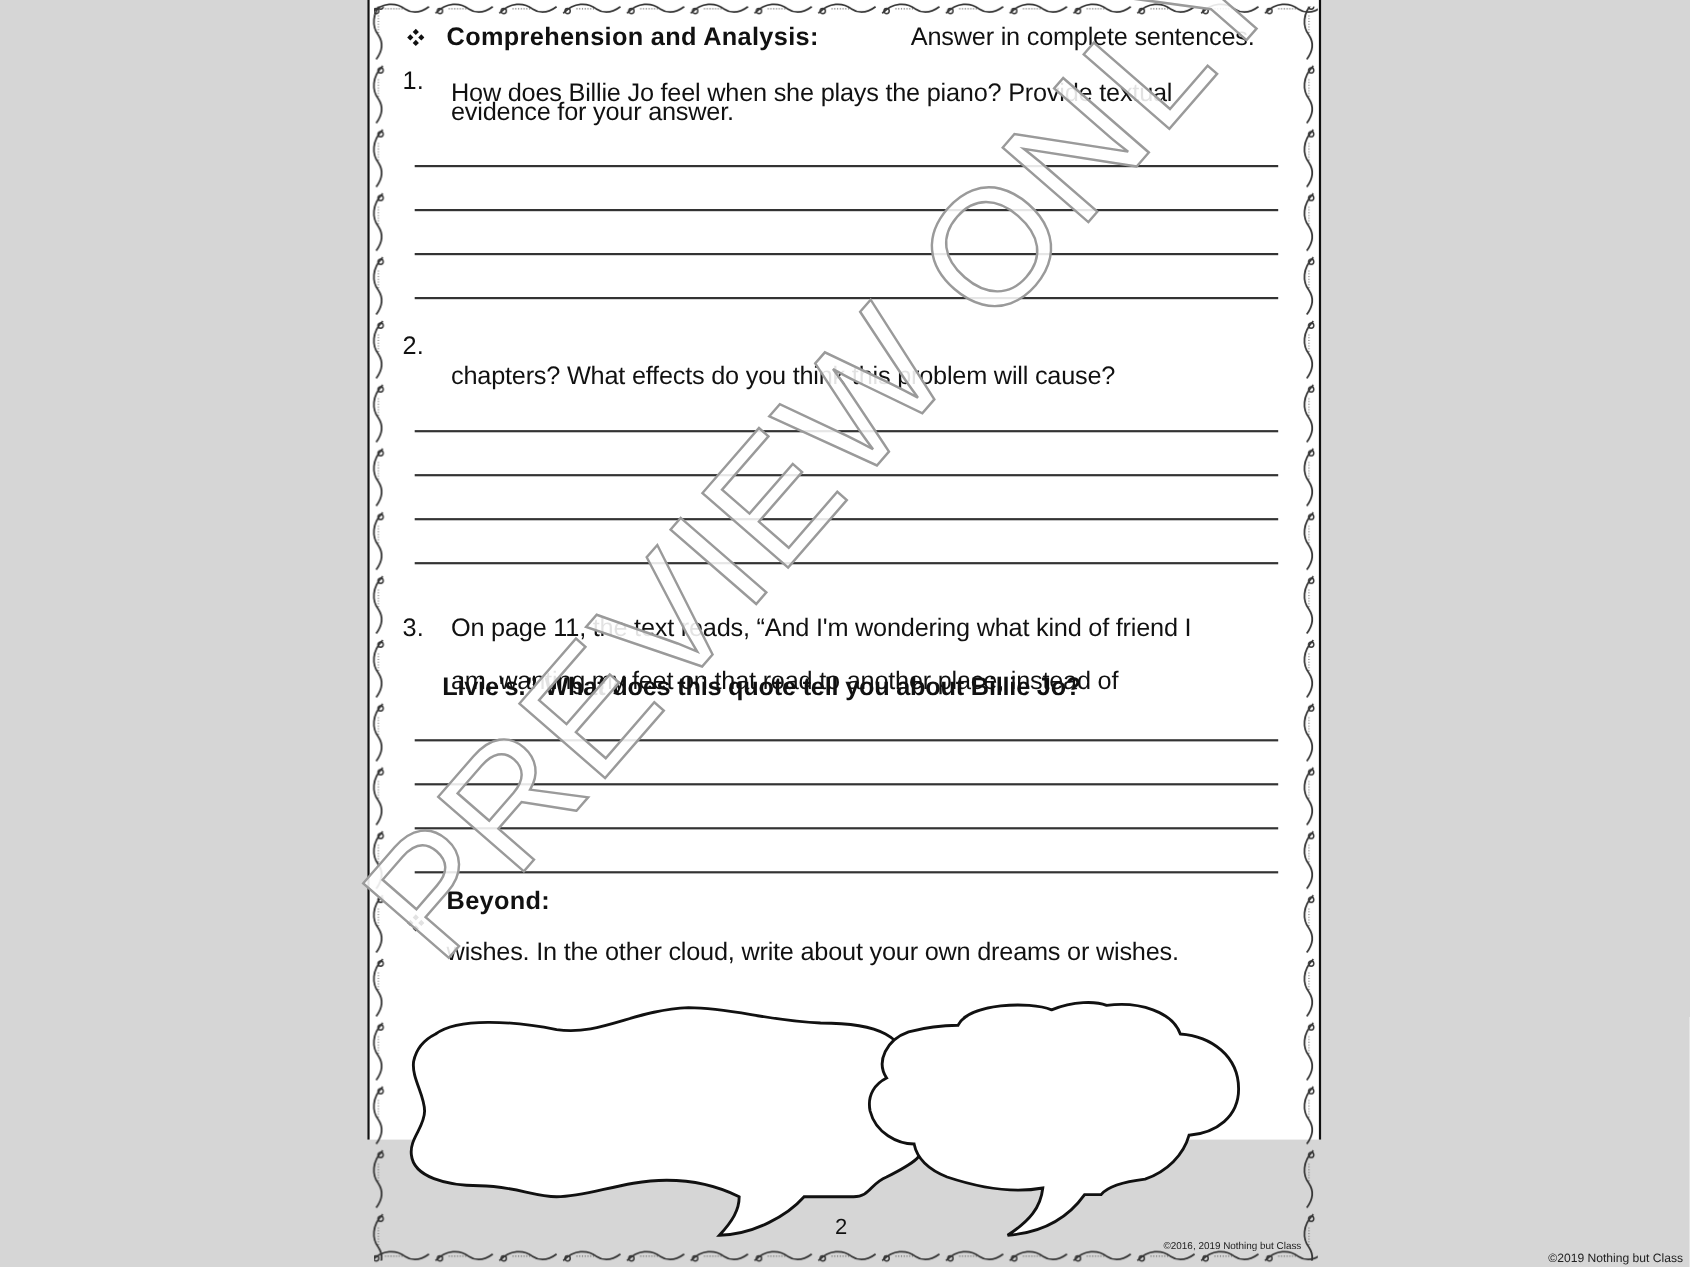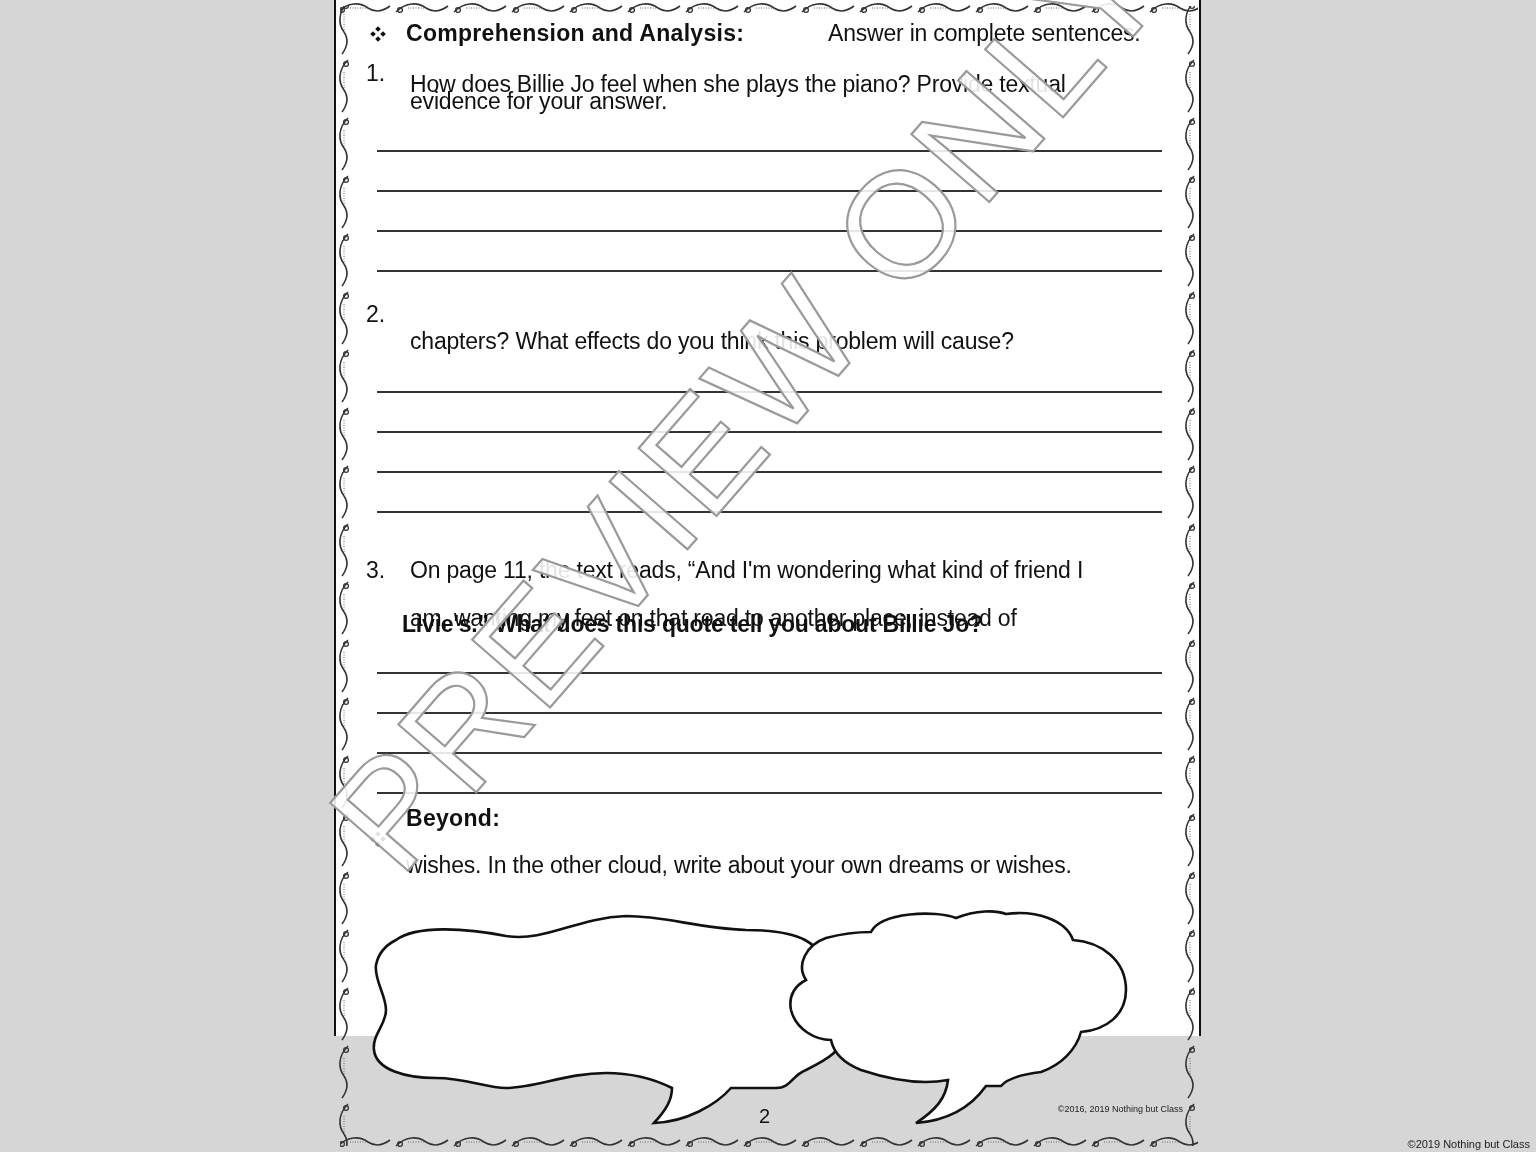--- a/index.html
+++ b/index.html
@@ -10,21 +10,21 @@
   .page {
     position:absolute; left:334px; top:0; width:867px; height:1036px; background:#fff;
     border-left:2px solid #111; border-right:2px solid #111; box-sizing:border-box;
   }
   .frame-svg { position:absolute; left:0; top:0; width:867px; height:1152px; pointer-events:none; }
   .txt { position:absolute; font-size:23px; line-height:27px; letter-spacing:-0.2px; white-space:nowrap; }
   .heading-bold { font-weight:bold; letter-spacing:0.3px; }
   .num { position:absolute; font-size:23px; line-height:27px; }
   .line { position:absolute; left:41px; width:785px; height:2px; background:#333; }
   .pagenum { position:absolute; font-size:20px; left:423px; top:1105px; }
-  .page-copy { position:absolute; right:16px; top:1104px; font-size:9px; color:#222;padding-left:19px; }
+  .page-copy { position:absolute; right:16px; top:1127px; font-size:9px; color:#222;padding-left:19px; }
   .outer-copy { position:absolute; right:6px; top:1138px; font-size:11px; color:#222; }
   .wm { position:absolute; left:0; top:0; width:1536px; height:1152px; pointer-events:none; }
 </style>
 </head>
 <body>
 
 <div class="page">
 
   <svg class="frame-svg" viewBox="0 0 867 1152">
     <defs>

